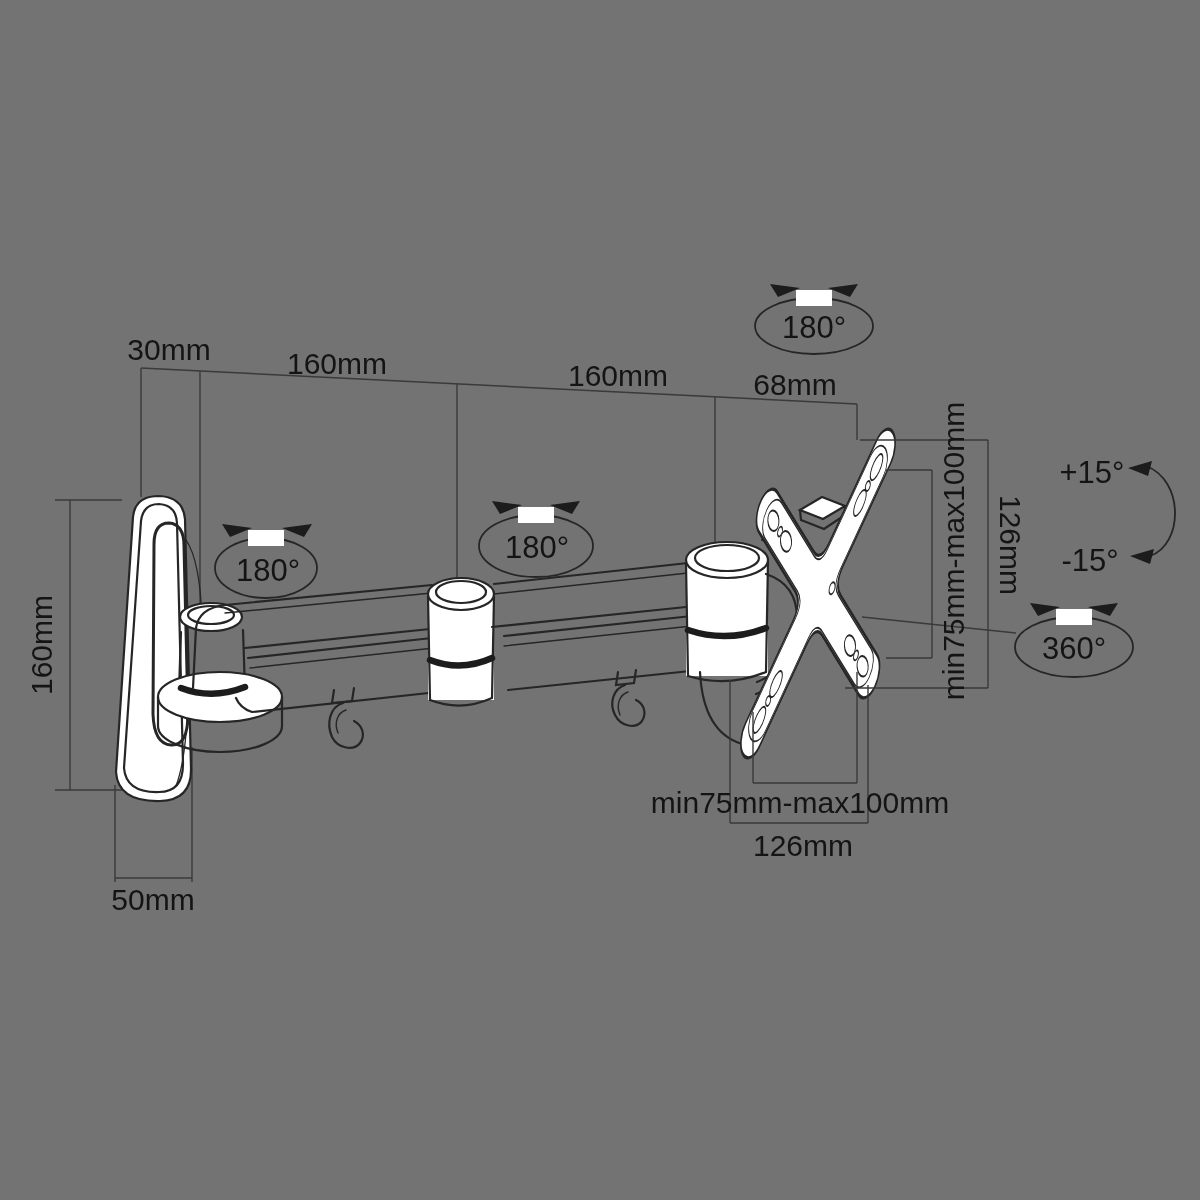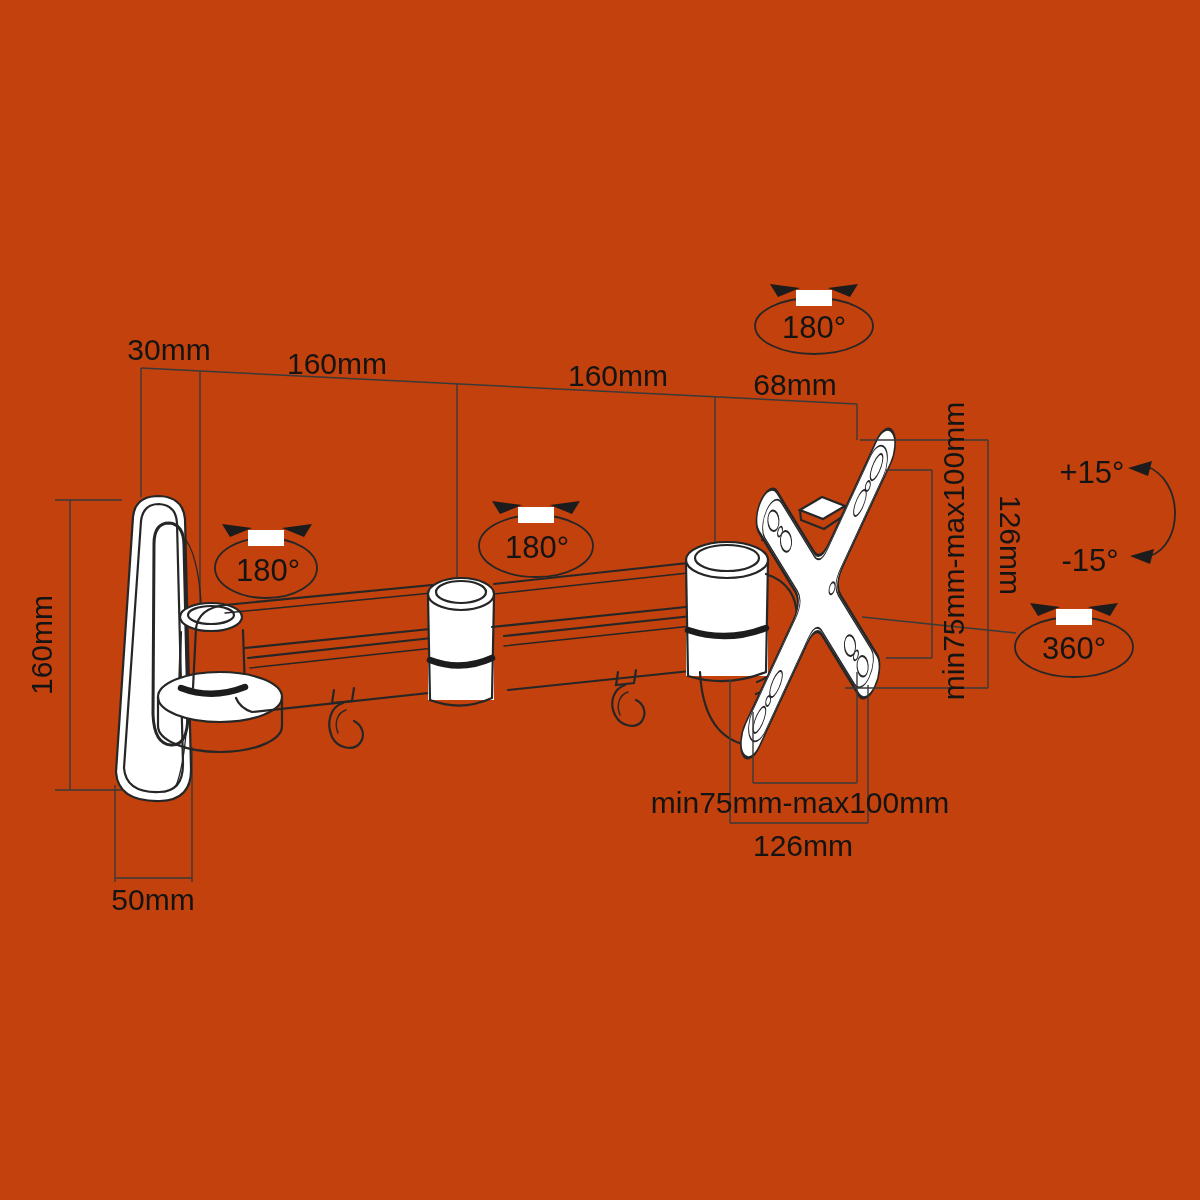--- a/index.html
+++ b/index.html
@@ -1,16 +1,16 @@
 <!DOCTYPE html>
 <html><head>
 <meta charset="utf-8">
 <style>
   html,body{margin:0;padding:0;background:#fff;}
-  .stage{position:relative;width:1200px;height:1200px;background:#c2410c;overflow:hidden;
+  .stage{position:relative;width:1200px;height:1200px;background:#737373;overflow:hidden;
          font-family:"Liberation Sans", sans-serif;}
   svg{position:absolute;left:0;top:0;}
   text{fill:#141414;font-family:"Liberation Sans",sans-serif;}
   .dimtxt{font-size:30px;}
   .rottxt{font-size:31px;}
   .thin{stroke:#3a3a3a;stroke-width:1.4;fill:none;}
   .part{stroke:#262626;stroke-width:2.2;fill:none;stroke-linecap:round;}
   .partw{stroke:#262626;stroke-width:2.2;fill:#ffffff;}
   .band{stroke:#1c1c1c;stroke-width:6.5;fill:none;stroke-linecap:round;}
   .arrow{fill:#1c1c1c;stroke:none;}

